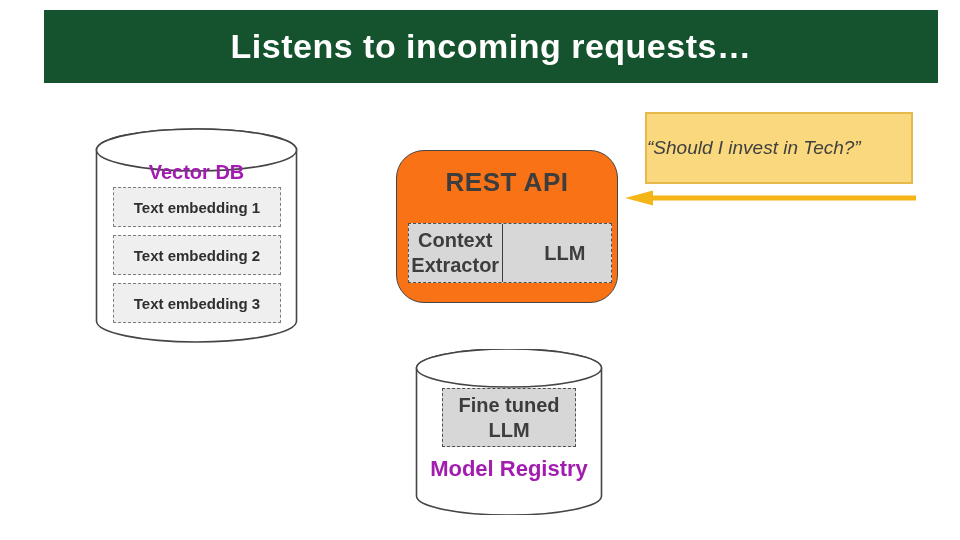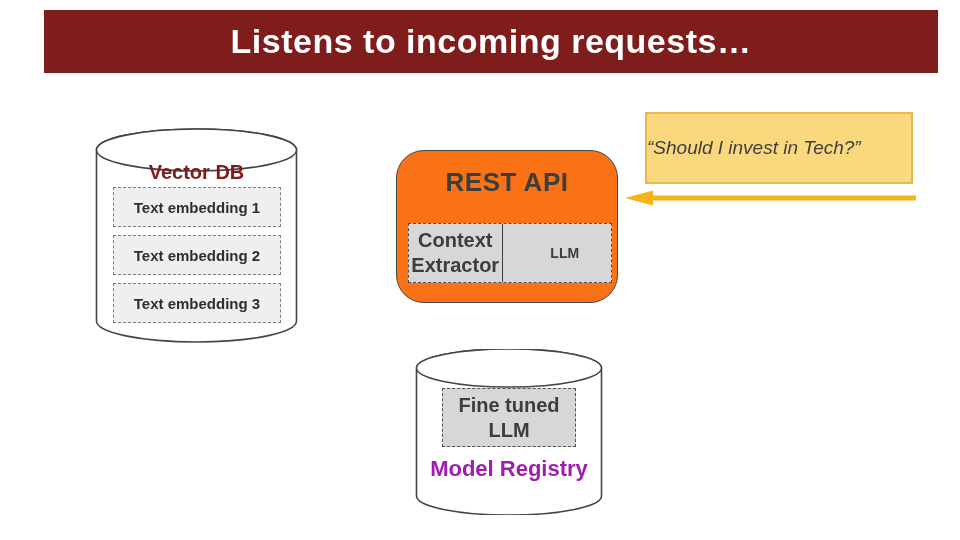--- a/index.html
+++ b/index.html
@@ -4,35 +4,35 @@
 <style>
   * { margin: 0; padding: 0; box-sizing: border-box; }
   html, body { background: #ffffff; }
   body { font-family: "Liberation Sans", sans-serif; }
   .canvas {
     position: relative; width: 960px; height: 540px;
     background: #ffffff; overflow: hidden;
   }
   
   .banner {
-    position: absolute; left: 44px; top: 10px; width: 894px; height: 63px;
-    background: #7f1d1d; display: flex; align-items: center; justify-content: center;
+    position: absolute; left: 44px; top: 10px; width: 894px; height: 73px;
+    background: #14532d; display: flex; align-items: center; justify-content: center;
   }
   .banner-title {
     color: #ffffff; font-size: 34px; font-weight: bold; letter-spacing: 0.5px;
   }
   
   .cyl { position: absolute; }
   .cyl svg { position: absolute; left: 0; top: 0; }
   .cyl-shape { fill: #ffffff; stroke: #454545; stroke-width: 1.6; }
   
   .vector-db { left: 95px; top: 128px; width: 203px; height: 215px; }
   .vdb-title {
     position: absolute; left: 0; top: 33px; width: 100%;
-    text-align: center; font-size: 20px; font-weight: bold; color: #7f1d1d;
+    text-align: center; font-size: 20px; font-weight: bold; color: #a21caf;
   }
   .embed-item {
     position: absolute; left: 18px; width: 168px; height: 40px;
     background: #efefef; border: 1.2px dashed #7d7d7d;
     display: flex; align-items: center; justify-content: center;
     font-size: 15px; font-weight: bold; color: #2e2e2e;
   }
   .embed-1 { top: 59px; } .embed-2 { top: 107px; } .embed-3 { top: 155px; }
   
   .rest-api {
@@ -46,21 +46,21 @@
   }
   .rest-cells {
     position: absolute; left: 11px; top: 72px; width: 204px; height: 60px;
     border: 1.5px dashed #4f4f4f; background: #d7d7d7; display: flex;
   }
   .rest-cell {
     flex: 1; display: flex; align-items: center; justify-content: center;
     text-align: center; font-weight: bold; color: #3d3d3d;
   }
   .cell-context { font-size: 20px; line-height: 1.25; border-right: 1.6px solid #3d3d3d; }
-  .cell-llm { font-size: 14px; padding-left: 16px; }
+  .cell-llm { font-size: 20px; padding-left: 16px; }
   
   .quote-box {
     position: absolute; left: 645px; top: 112px; width: 268px; height: 72px;
     background: #FAD87D; border: 2px solid #E7B94C;
     display: flex; align-items: center; justify-content: flex-start;
   }
   .quote-text { font-size: 19px; font-style: italic; color: #3f3f3f; }
   
   .req-arrow { position: absolute; left: 625px; top: 189px; width: 291px; height: 18px; }
   .req-arrow .shaft { stroke: #F5B517; stroke-width: 5; }

